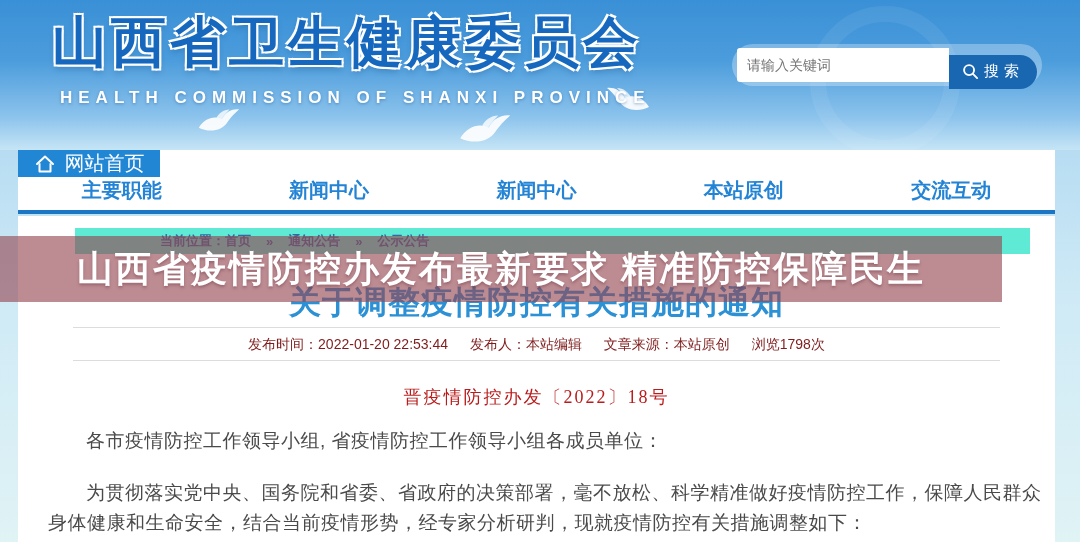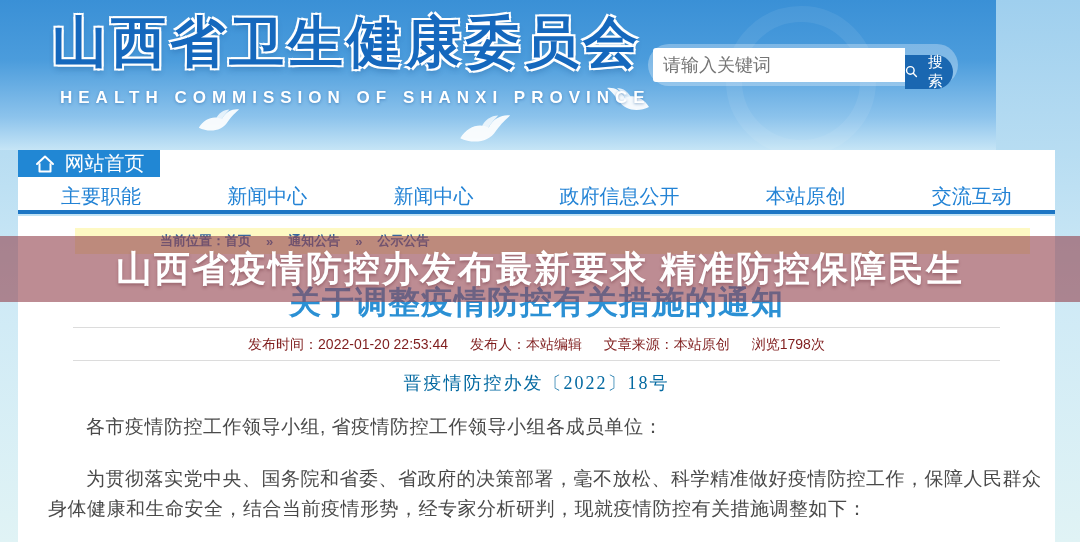--- a/index.html
+++ b/index.html
@@ -1,72 +1,72 @@
 <!DOCTYPE html>
 <html><head>
 <meta charset="utf-8">
 <style>
   * { margin:0; padding:0; box-sizing:border-box; }
   body { font-family:"Liberation Sans","DejaVu Sans",sans-serif; background:#e8f4fa; }
   .page { position:relative; width:1080px; height:542px; overflow:hidden;
           background:linear-gradient(180deg,#9fcfee 0%,#cfeaf6 55%,#e0f3f5 100%); }
 
   
-  .header { position:absolute; left:0; top:0; width:996px; height:150px;
+  .header { position:absolute; left:0; top:0; width:1080px; height:150px;
             background:linear-gradient(180deg,#3a90d6 0%,#4b9cdc 40%,#8cc3ec 78%,#c6e5f6 100%); }
   .header-ring { position:absolute; right:120px; top:6px; width:150px; height:150px;
                  border-radius:50%; border:16px solid rgba(255,255,255,.07); }
   .site-title-cn { position:absolute; left:52px; top:6px; font-size:55px; font-weight:bold;
                    letter-spacing:4px; color:#1568bd; white-space:nowrap;
                    text-shadow:-2px -2px 0 #fff, 2px -2px 0 #fff, -2px 2px 0 #fff, 2px 2px 0 #fff,
                                0 4px 6px rgba(10,60,120,.30); }
   .site-title-en { position:absolute; left:60px; top:88px; font-size:17px; font-weight:bold;
                    letter-spacing:6px; color:#fff; white-space:nowrap;
                    text-shadow:0 1px 3px rgba(25,85,150,.45); }
   .search-wrap { position:absolute; right:38px; top:44px; width:310px; height:42px;
                  background:rgba(255,255,255,.30); border-radius:21px;
                  display:flex; align-items:center; padding:4px 5px; }
   .search-input { flex:1; height:34px; border:none; outline:none; padding:0 10px;
-                  font-size:18px; color:#ef4444; border-radius:3px 0 0 3px;
+                  font-size:14px; color:#ef4444; border-radius:3px 0 0 3px;
                   font-family:"Liberation Sans","DejaVu Sans",sans-serif; }
   .search-btn { width:88px; height:34px; border:none; background:#1a67b1; color:#fff;
                 font-size:15px; letter-spacing:5px; border-radius:0 17px 17px 0;
                 display:flex; align-items:center; justify-content:center; gap:5px; cursor:pointer;
                 font-family:"Liberation Sans","DejaVu Sans",sans-serif;margin-top:13px; }
   .dove { position:absolute; opacity:.92; }
 
   
   .navbar { position:absolute; left:18px; top:150px; width:1037px; height:64px;
             background:#fff; border-bottom:4px solid #1d76c4; display:flex; align-items:stretch;flex-direction:column; }
   .nav-home { width:142px; background:#2187d4; color:#fff; font-size:20px;
               display:flex; align-items:center; justify-content:center; gap:9px; cursor:pointer; }
-  .nav-rest { flex:1; display:flex; justify-content:space-around; align-items:flex-end; }
+  .nav-rest { flex:1; display:flex; justify-content:space-around; align-items:flex-start;font-weight:bold; }
   .nav-item { font-size:20px; color:#2383d5; cursor:pointer; white-space:nowrap; }
 
   
   .content { position:absolute; left:18px; top:216px; width:1037px; height:326px; background:#fff; }
-  .breadcrumb { margin:12px 25px 0 57px; height:26px; background:#fef9c3;
+  .breadcrumb { margin:12px 25px 0 57px; height:26px; background:#5eead4;
                 display:flex; align-items:center; padding-left:85px;
                 font-size:13px; font-weight:bold; color:#38679e; }
   .bc-sep { margin:0 15px; }
   .bc-link { cursor:pointer; }
   .article-title { margin-top:28px; text-align:center; color:#2b90d4;
                    font-size:32px; font-weight:bold; line-height:40px; letter-spacing:1px; }
   .divider { border:none; border-top:1px solid #dcdcdc; margin:5px 55px 0 55px; }
   .divider-2 { margin-top:9px; }
   .article-meta { margin-top:8px; height:15px; text-align:center; font-size:14px; color:#7f1d1d; }
   .article-meta span { margin:0 9px; }
-  .doc-number { margin-top:10px; text-align:center; font-size:18px; color:#0369a1;
+  .doc-number { margin-top:24px; text-align:center; font-size:18px; color:#b91c1c;
                 font-family:"Liberation Serif","DejaVu Serif",serif; letter-spacing:2px; }
   .para { margin:17px 12px 0 30px; font-size:19px; color:#4a4a4a; line-height:30px;
           text-indent:2em; letter-spacing:0.5px; }
   .para-2 { margin-top:22px; }
 
   
-  .overlay-banner { position:absolute; left:0; top:236px; width:1080px; height:66px;
+  .overlay-banner { position:absolute; left:0; top:236px; width:1002px; height:66px;
                     background:rgba(148,70,80,.62); z-index:20;
                     display:flex; align-items:center; justify-content:center; }
   .overlay-text { color:#fff; font-size:36px; font-weight:bold; letter-spacing:2px;
                   white-space:nowrap; text-shadow:0 2px 3px rgba(90,30,40,.35); }
 </style>
 </head>
 <body>
 
 <div class="page">
 
@@ -106,21 +106,20 @@
       <svg width="22" height="22" viewBox="0 0 22 22">
         <path d="M3 11 L11 3.5 L19 11" fill="none" stroke="#ffffff" stroke-width="2" stroke-linecap="round" stroke-linejoin="round"></path>
         <path d="M5.5 10.2 V18.5 H16.5 V10.2" fill="none" stroke="#ffffff" stroke-width="2" stroke-linejoin="round"></path>
       </svg>
       <span>网站首页</span>
     </div>
     <div class="nav-rest">
       <span class="nav-item">主要职能</span>
       <span class="nav-item">新闻中心</span>
       <span class="nav-item">新闻中心</span>
-      <span class="nav-item">政府信息公开</span>
       <span class="nav-item">本站原创</span>
       <span class="nav-item">交流互动</span>
     </div>
   </div>
 
   <div class="content">
     <div class="breadcrumb">
       <span>当前位置：</span>
       <span class="bc-link">首页</span>
       <span class="bc-sep">»</span>

